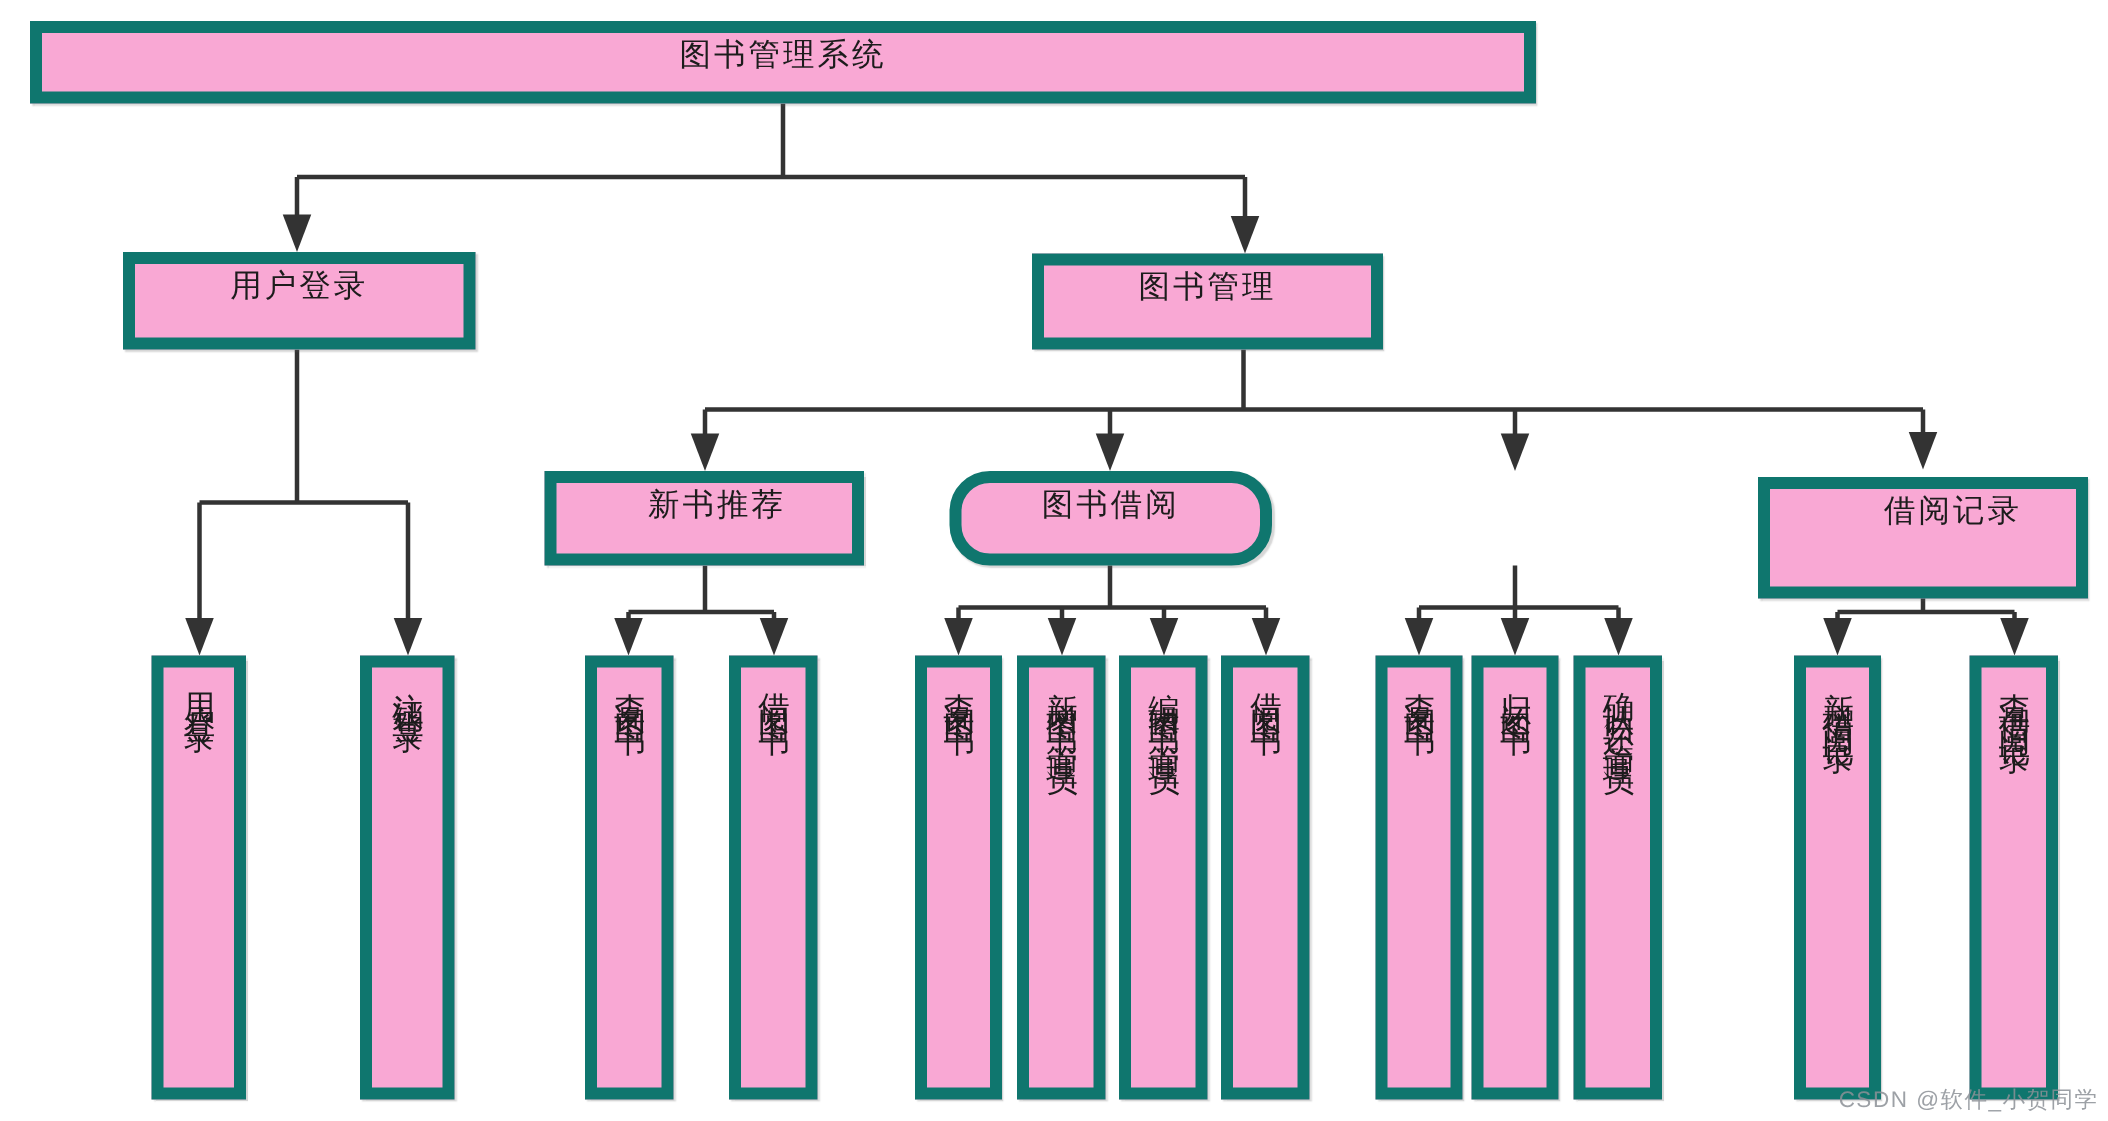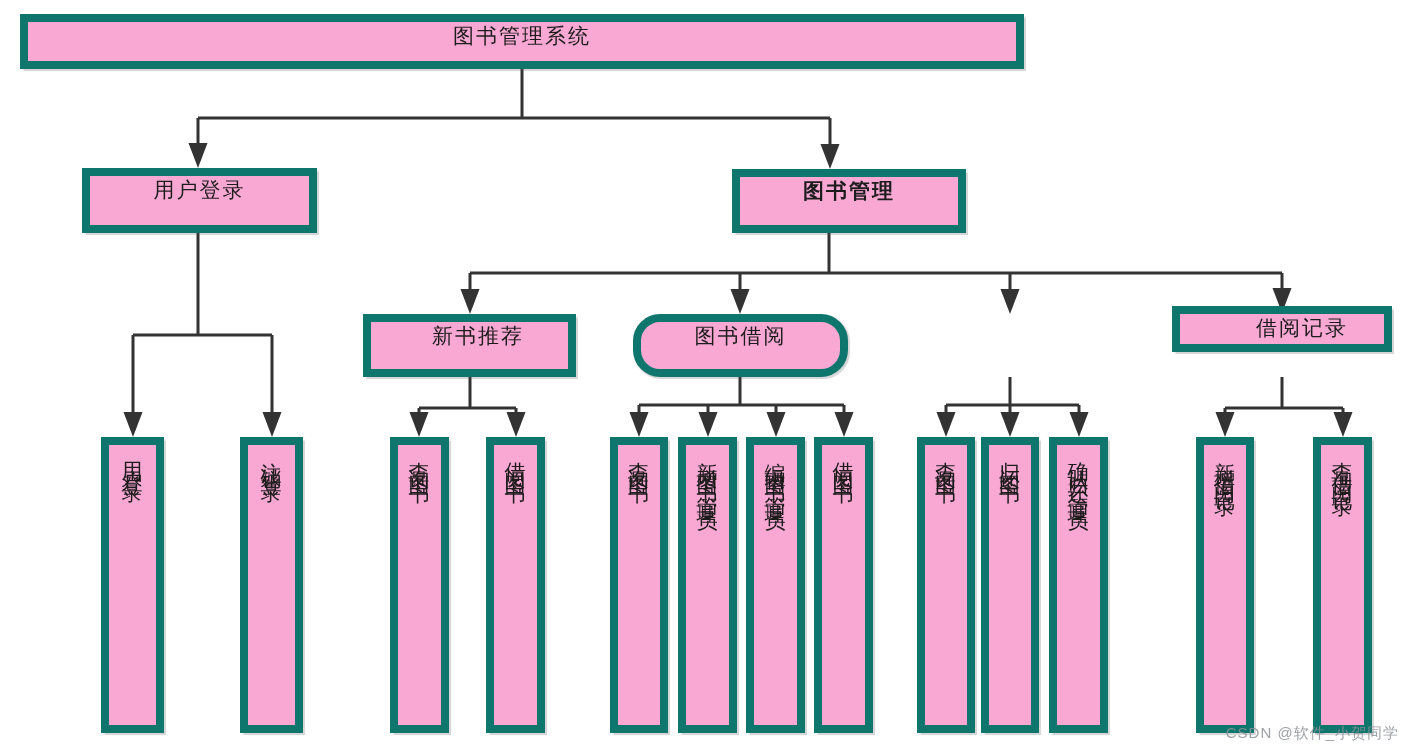--- a/index.html
+++ b/index.html
@@ -36,25 +36,25 @@
   .vbox .vtext {
     writing-mode: vertical-rl;
     letter-spacing: 7px;
     font-size: 21px;
     line-height: 1;
     white-space: nowrap;
   }
   
   #n-root        { left: 20px;  top: 14px;  width: 1004px; height: 55px; }
   #n-login-grp   { left: 82px;  top: 168px; width: 235px;  height: 65px; }
-  #n-bookmgmt    { left: 732px; top: 169px; width: 234px;  height: 64px; font-weight: bold; }
+  #n-bookmgmt    { left: 688px; top: 169px; width: 234px;  height: 64px; }
   #n-newbook     { left: 363px; top: 314px; width: 213px;  height: 63px; padding-left: 17px; }
   #n-borrow      { left: 633px; top: 314px; width: 215px;  height: 63px; border-radius: 27px; }
   #n-current     { left: 903px; top: 314px; width: 215px;  height: 63px; }
-  #n-records     { left: 1172px;top: 306px; width: 220px;  height: 46px; padding-left: 40px; }
+  #n-records     { left: 1172px;top: 318px; width: 220px;  height: 81px; padding-left: 40px; }
   .tall { top: 437px; height: 296px; }
   #n-login       { left: 101px;  width: 63px; }
   #n-logout      { left: 240px;  width: 63px; }
   #n-nb-query    { left: 390px;  width: 59px; }
   #n-nb-borrow   { left: 486px;  width: 59px; }
   #n-bb-query    { left: 610px;  width: 58px; }
   #n-bb-add      { left: 678px;  width: 59px; }
   #n-bb-edit     { left: 746px;  width: 59px; }
   #n-bb-borrow   { left: 814px;  width: 59px; }
   #n-cb-query    { left: 917px;  width: 58px; }

